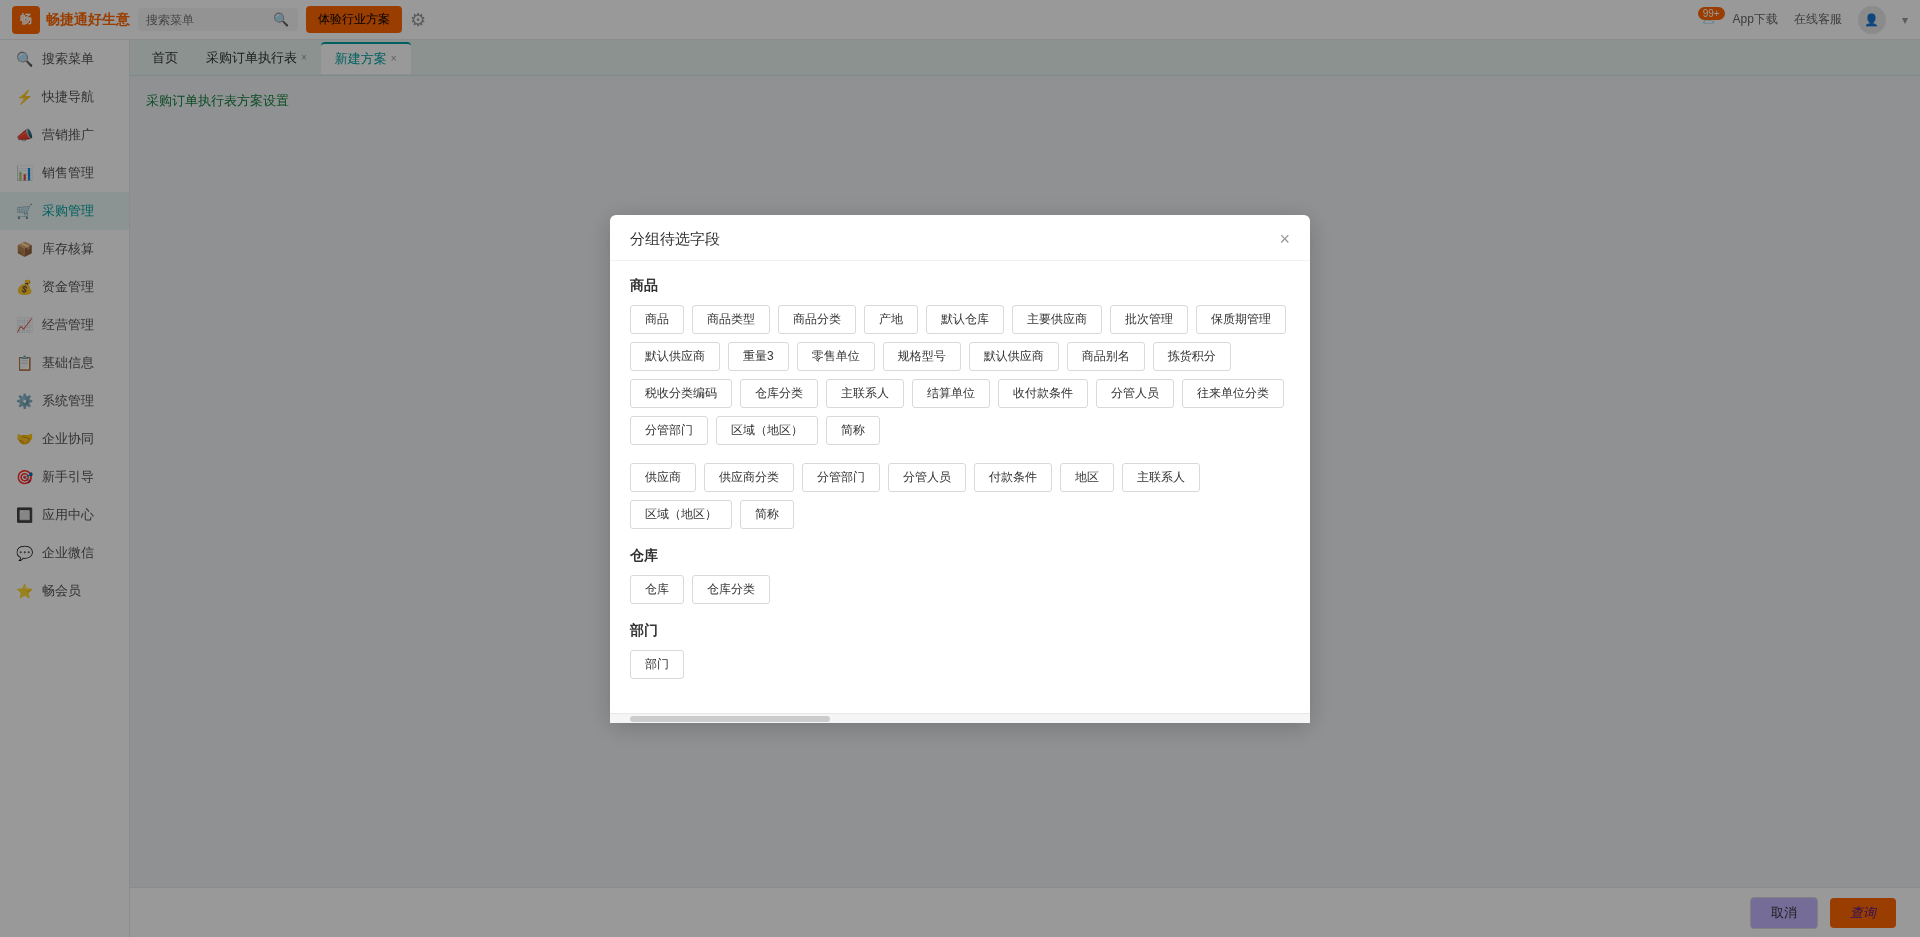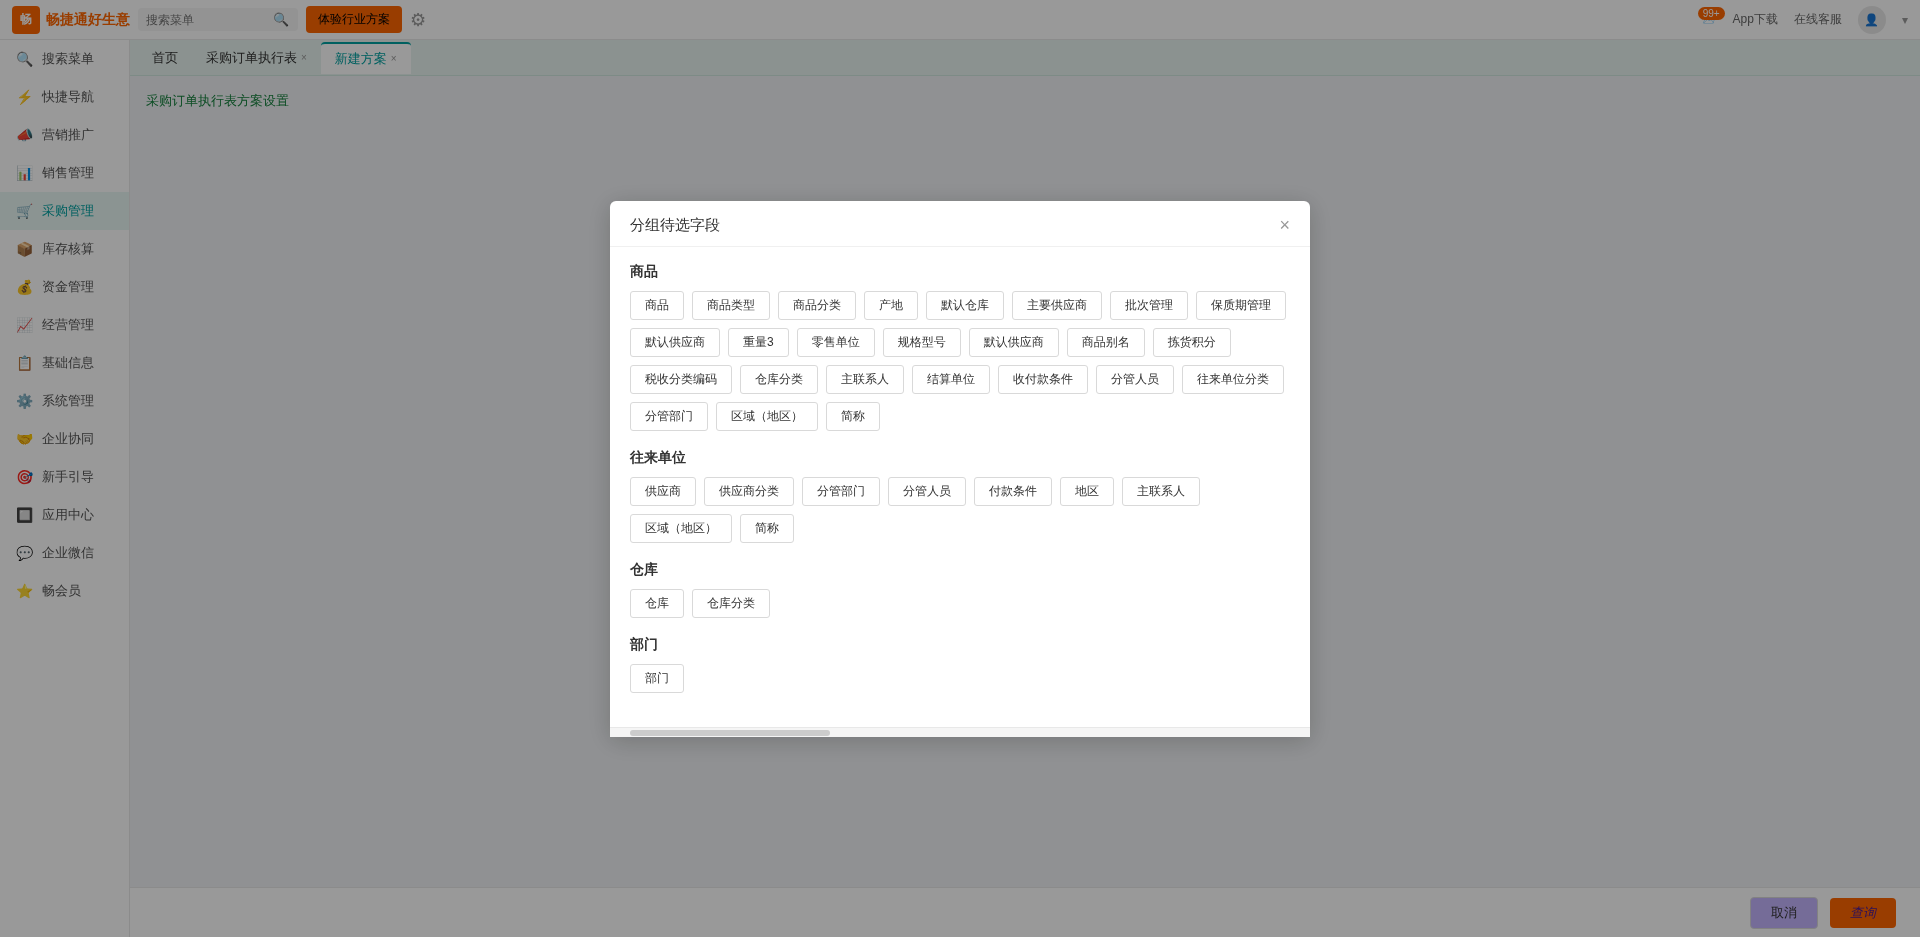--- a/index.html
+++ b/index.html
@@ -316,21 +316,20 @@
             <div class="field-tag">结算单位</div>
             <div class="field-tag">收付款条件</div>
             <div class="field-tag">分管人员</div>
             <div class="field-tag">往来单位分类</div>
             <div class="field-tag">分管部门</div>
             <div class="field-tag">区域（地区）</div>
             <div class="field-tag">简称</div>
           </div>
         </div>
         <div class="section">
-          <div class="section-title">往来单位</div>
           <div class="tag-grid">
             <div class="field-tag">供应商</div>
             <div class="field-tag">供应商分类</div>
             <div class="field-tag">分管部门</div>
             <div class="field-tag">分管人员</div>
             <div class="field-tag">付款条件</div>
             <div class="field-tag">地区</div>
             <div class="field-tag">主联系人</div>
             <div class="field-tag">区域（地区）</div>
             <div class="field-tag">简称</div>

